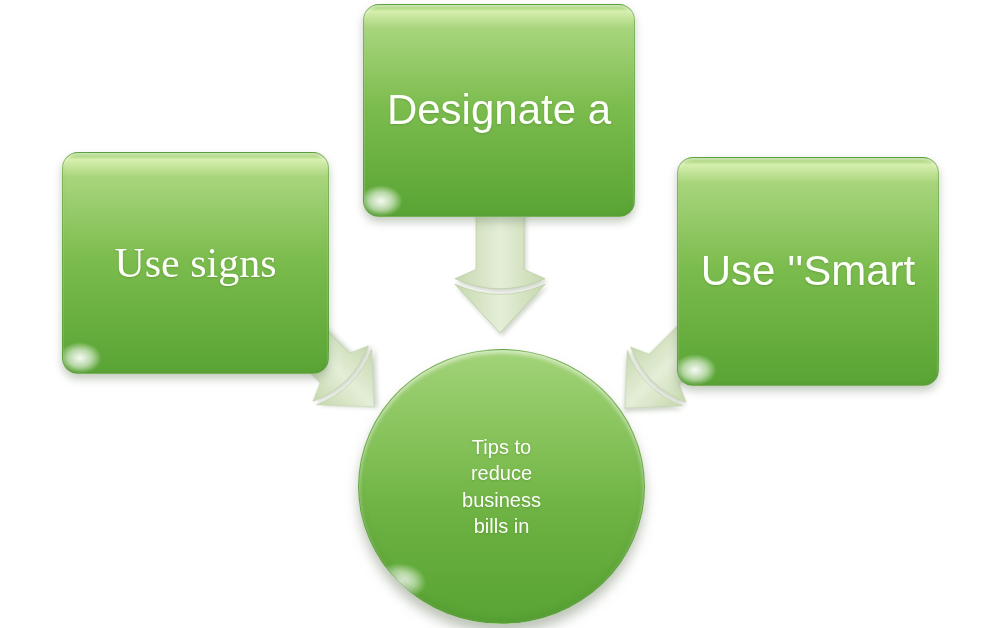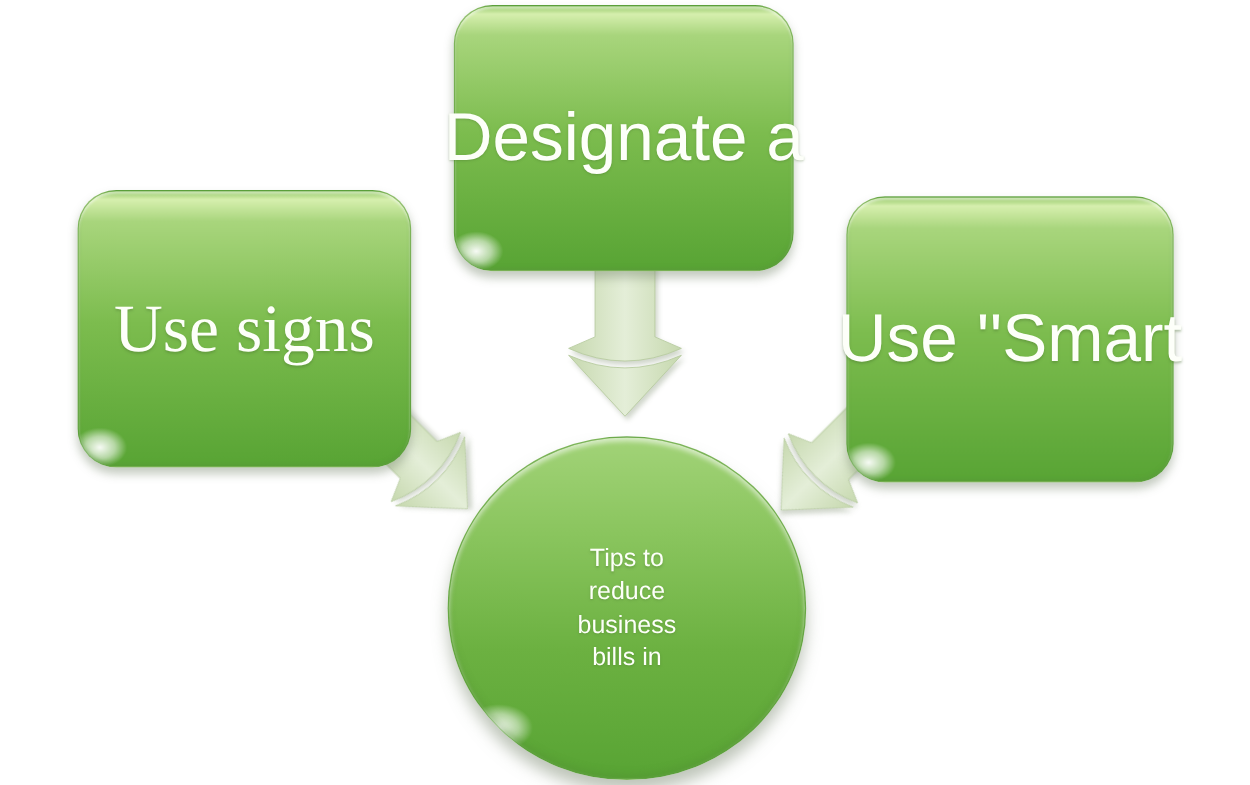--- a/index.html
+++ b/index.html
@@ -9,38 +9,38 @@
   }
 
   
   .arrow{position:absolute;z-index:1;filter:drop-shadow(2px 3px 2px rgba(150,165,140,.45));}
   .arrow-mid{left:454px;top:205px;}
   .arrow-left{left:295px;top:312px;transform:rotate(-45deg);}
   .arrow-right{left:624px;top:313px;transform:rotate(45deg);}
 
   
   .box{
-    position:absolute;z-index:2;border-radius:31px;
+    position:absolute;z-index:2;border-radius:16px;
     border:1px solid rgba(95,155,65,.55);
     background:
       radial-gradient(ellipse 30px 22px at 17px calc(100% - 15px),
         rgba(255,255,255,.95) 0%, rgba(255,255,255,.55) 40%, rgba(255,255,255,0) 72%),
       linear-gradient(180deg,
         var(--box-light,#93c765) 0%,
         var(--box-top,#d6efae) 3%,
         #a8d57c 11%,
         var(--box-mid,#7cbc4e) 48%,
         var(--box-dark,#5ba535) 100%);
     box-shadow:
       0 5px 8px rgba(125,140,115,.45),
       inset 0 2px 2px rgba(255,255,255,.5),
       inset 0 -2px 3px rgba(90,150,60,.35);
     display:flex;flex-direction:column;align-items:center;justify-content:center;
     color:var(--text,#fdfff9);text-align:center;
-    font-size:54px;line-height:1.3;
+    font-size:42px;line-height:1.3;
     text-shadow:0 1px 2px rgba(70,110,45,.35);
   }
   .box-left{left:62px;top:152px;width:265px;height:220px;font-family:Liberation Serif, serif;}
   .box-mid{left:363px;top:4px;width:270px;height:211px;}
   .box-right{left:677px;top:157px;width:260px;height:227px;gap:40px;}
 
   
   .circle{
     position:absolute;z-index:2;left:358px;top:349px;width:285px;height:273px;
     border-radius:50%;

